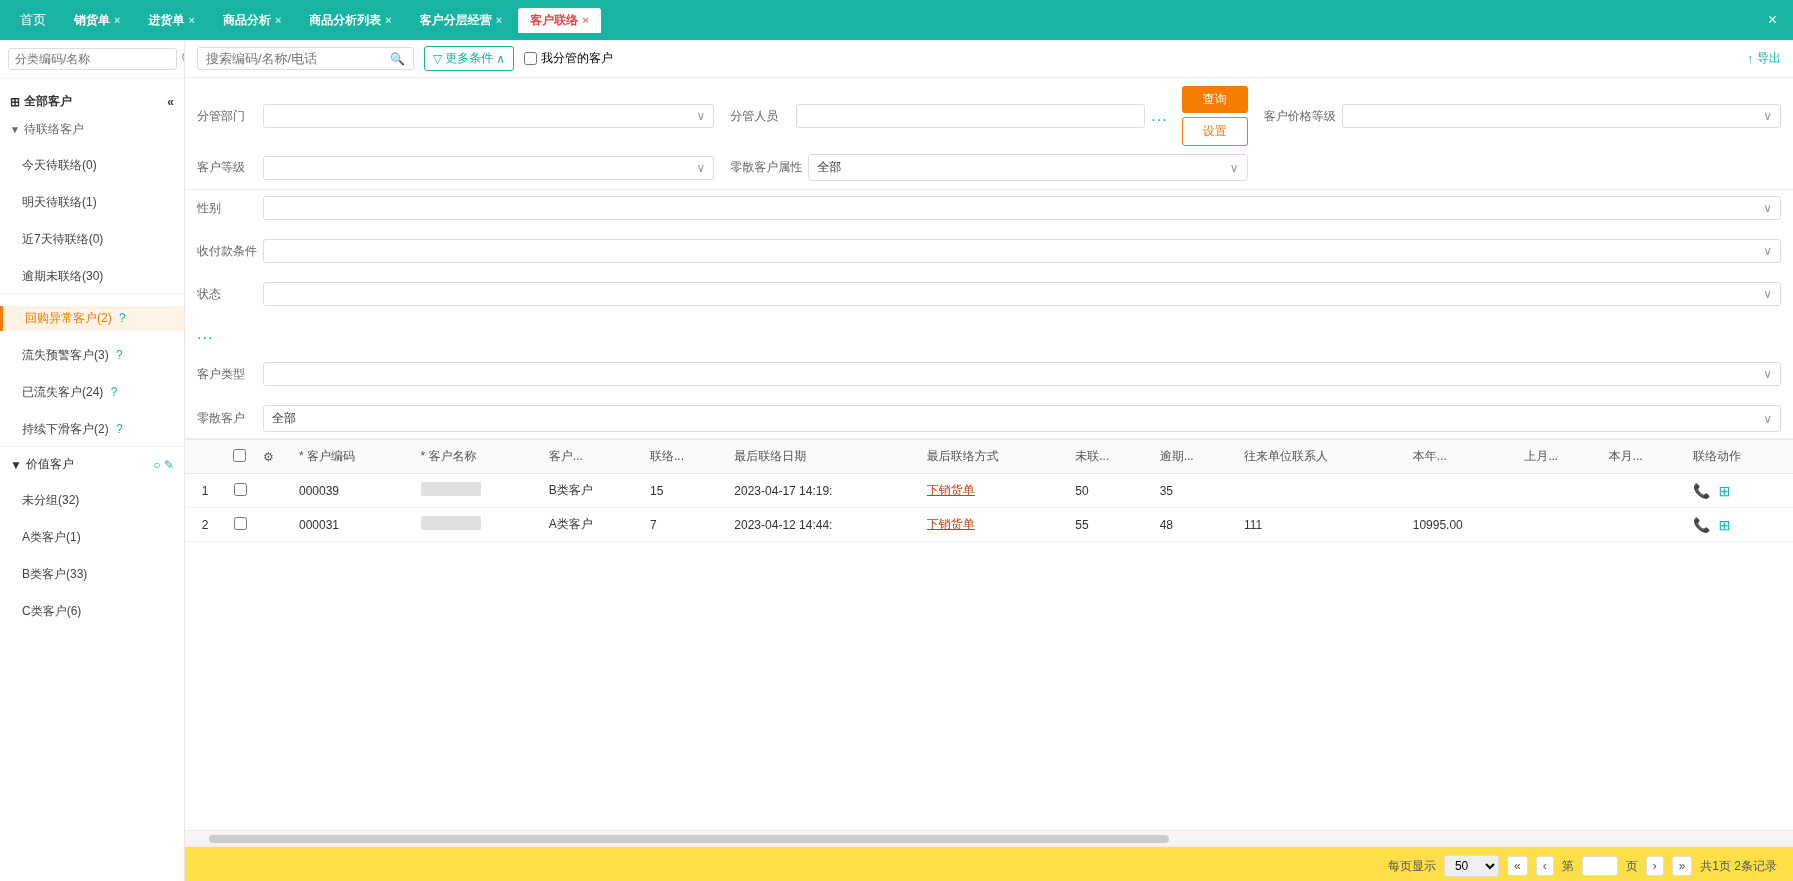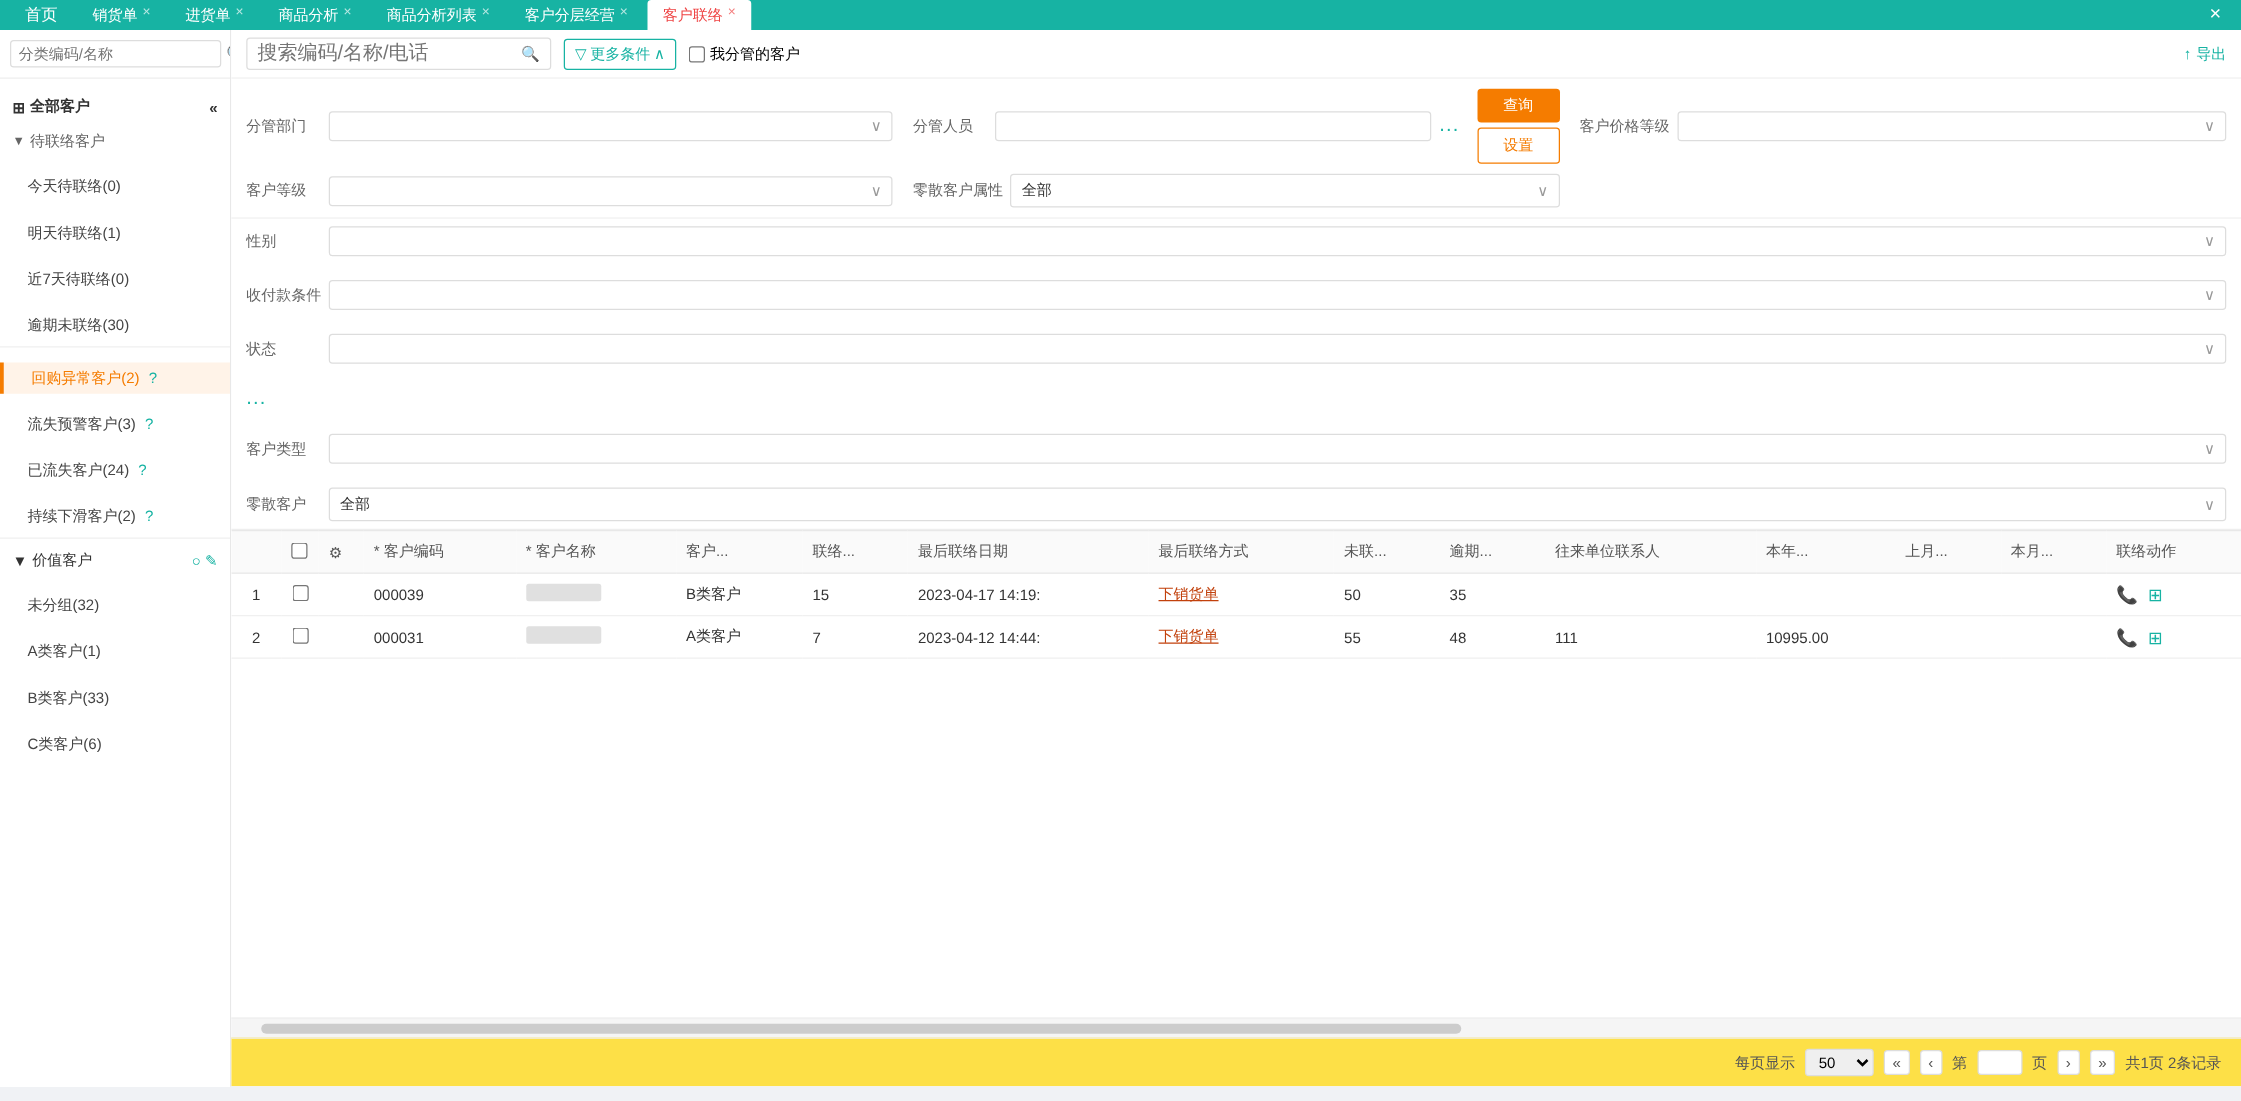--- a/index.html
+++ b/index.html
@@ -1,20 +1,20 @@
 <!DOCTYPE html>
 <html><head>
   <meta charset="utf-8">
   <style>
     * { box-sizing: border-box; margin: 0; padding: 0; font-family: 'Microsoft YaHei', '微软雅黑', sans-serif; font-size: 12px; }
     body { background: #f0f2f5; width: 1793px; height: 881px; overflow: hidden; }
 
     
-    .top-nav { display: flex; align-items: center; background: #17b3a3; height: 24px; padding: 0 8px; gap: 4px; }
-    .nav-tab { color: #fff; padding: 4px 12px; cursor: pointer; border-radius: 3px 3px 0 0; font-size: 13px; white-space: nowrap; display: flex; gap: 4px; }
+    .top-nav { display: flex; align-items: center; background: #17b3a3; height: 40px; padding: 0 8px; gap: 4px; }
+    .nav-tab { color: #fff; padding: 4px 12px; cursor: pointer; border-radius: 3px 3px 0 0; font-size: 13px; white-space: nowrap; display: flex; align-items: center; gap: 4px; font-weight: bold; }
     .nav-tab.active { background: #fff; color: #ef4444; }
     .nav-tab .close-x { font-size: 11px; color: inherit; opacity: 0.7; }
     .nav-home { color: #fff; font-size: 13px; padding: 4px 12px; cursor: pointer; }
     .nav-close-btn { margin-left: auto; color: #fff; font-size: 16px; cursor: pointer; padding: 0 8px; }
 
     
     .main-layout { display: flex; height: calc(881px - 36px); }
 
     
     .sidebar { width: 185px; background: #fff; border-right: 1px solid #e8e8e8; display: flex; flex-direction: column; overflow-y: auto; flex-shrink: 0; }
@@ -30,21 +30,21 @@
     .sidebar-group-label2 { padding: 5px 10px 3px 10px; color: #333; display: flex; align-items: center; gap: 4px; cursor: pointer; font-weight: 500; }
     .sidebar-divider { height: 1px; background: #f0f0f0; margin: 4px 0; }
     .tooltip-box { position: absolute; left: 20px; top: 233px; background: #fff; border: 1px solid #ddd; border-radius: 4px; padding: 8px 12px; color: #555; font-size: 12px; z-index: 100; max-width: 310px; box-shadow: 0 2px 8px rgba(0,0,0,0.1); }
 
     
     .content { flex: 1; display: flex; flex-direction: column; overflow: hidden; background: #fff; }
 
     
     .filter-bar { background: #fff; border-bottom: 1px solid #eee; padding: 6px 12px; display: flex; align-items: center; gap: 10px; flex-shrink: 0; }
     .filter-search { display: flex; align-items: center; border: 1px solid #ddd; border-radius: 3px; padding: 3px 8px; gap: 4px; min-width: 200px; }
-    .filter-search input { border: none; outline: none; font-size: 16px; min-width: 150px; }
+    .filter-search input { border: none; outline: none; font-size: 13px; min-width: 150px; }
     .filter-search .search-icon { color: #17b3a3; cursor: pointer; }
     .filter-more { display: flex; align-items: center; gap: 3px; color: #17b3a3; cursor: pointer; border: 1px solid #17b3a3; border-radius: 3px; padding: 3px 8px; }
     .filter-checkbox { display: flex; align-items: center; gap: 4px; cursor: pointer; }
     .filter-checkbox input { cursor: pointer; }
     .export-btn { margin-left: auto; display: flex; align-items: center; gap: 4px; color: #17b3a3; cursor: pointer; }
 
     
     .adv-filters { background: #fff; border-bottom: 1px solid #eee; padding: 8px 12px; display: grid; grid-template-columns: 1fr 1fr 1fr; gap: 8px 16px; flex-shrink: 0; }
     .filter-row { display: flex; align-items: center; gap: 6px; }
     .filter-label { color: #666; white-space: nowrap; min-width: 60px; }

